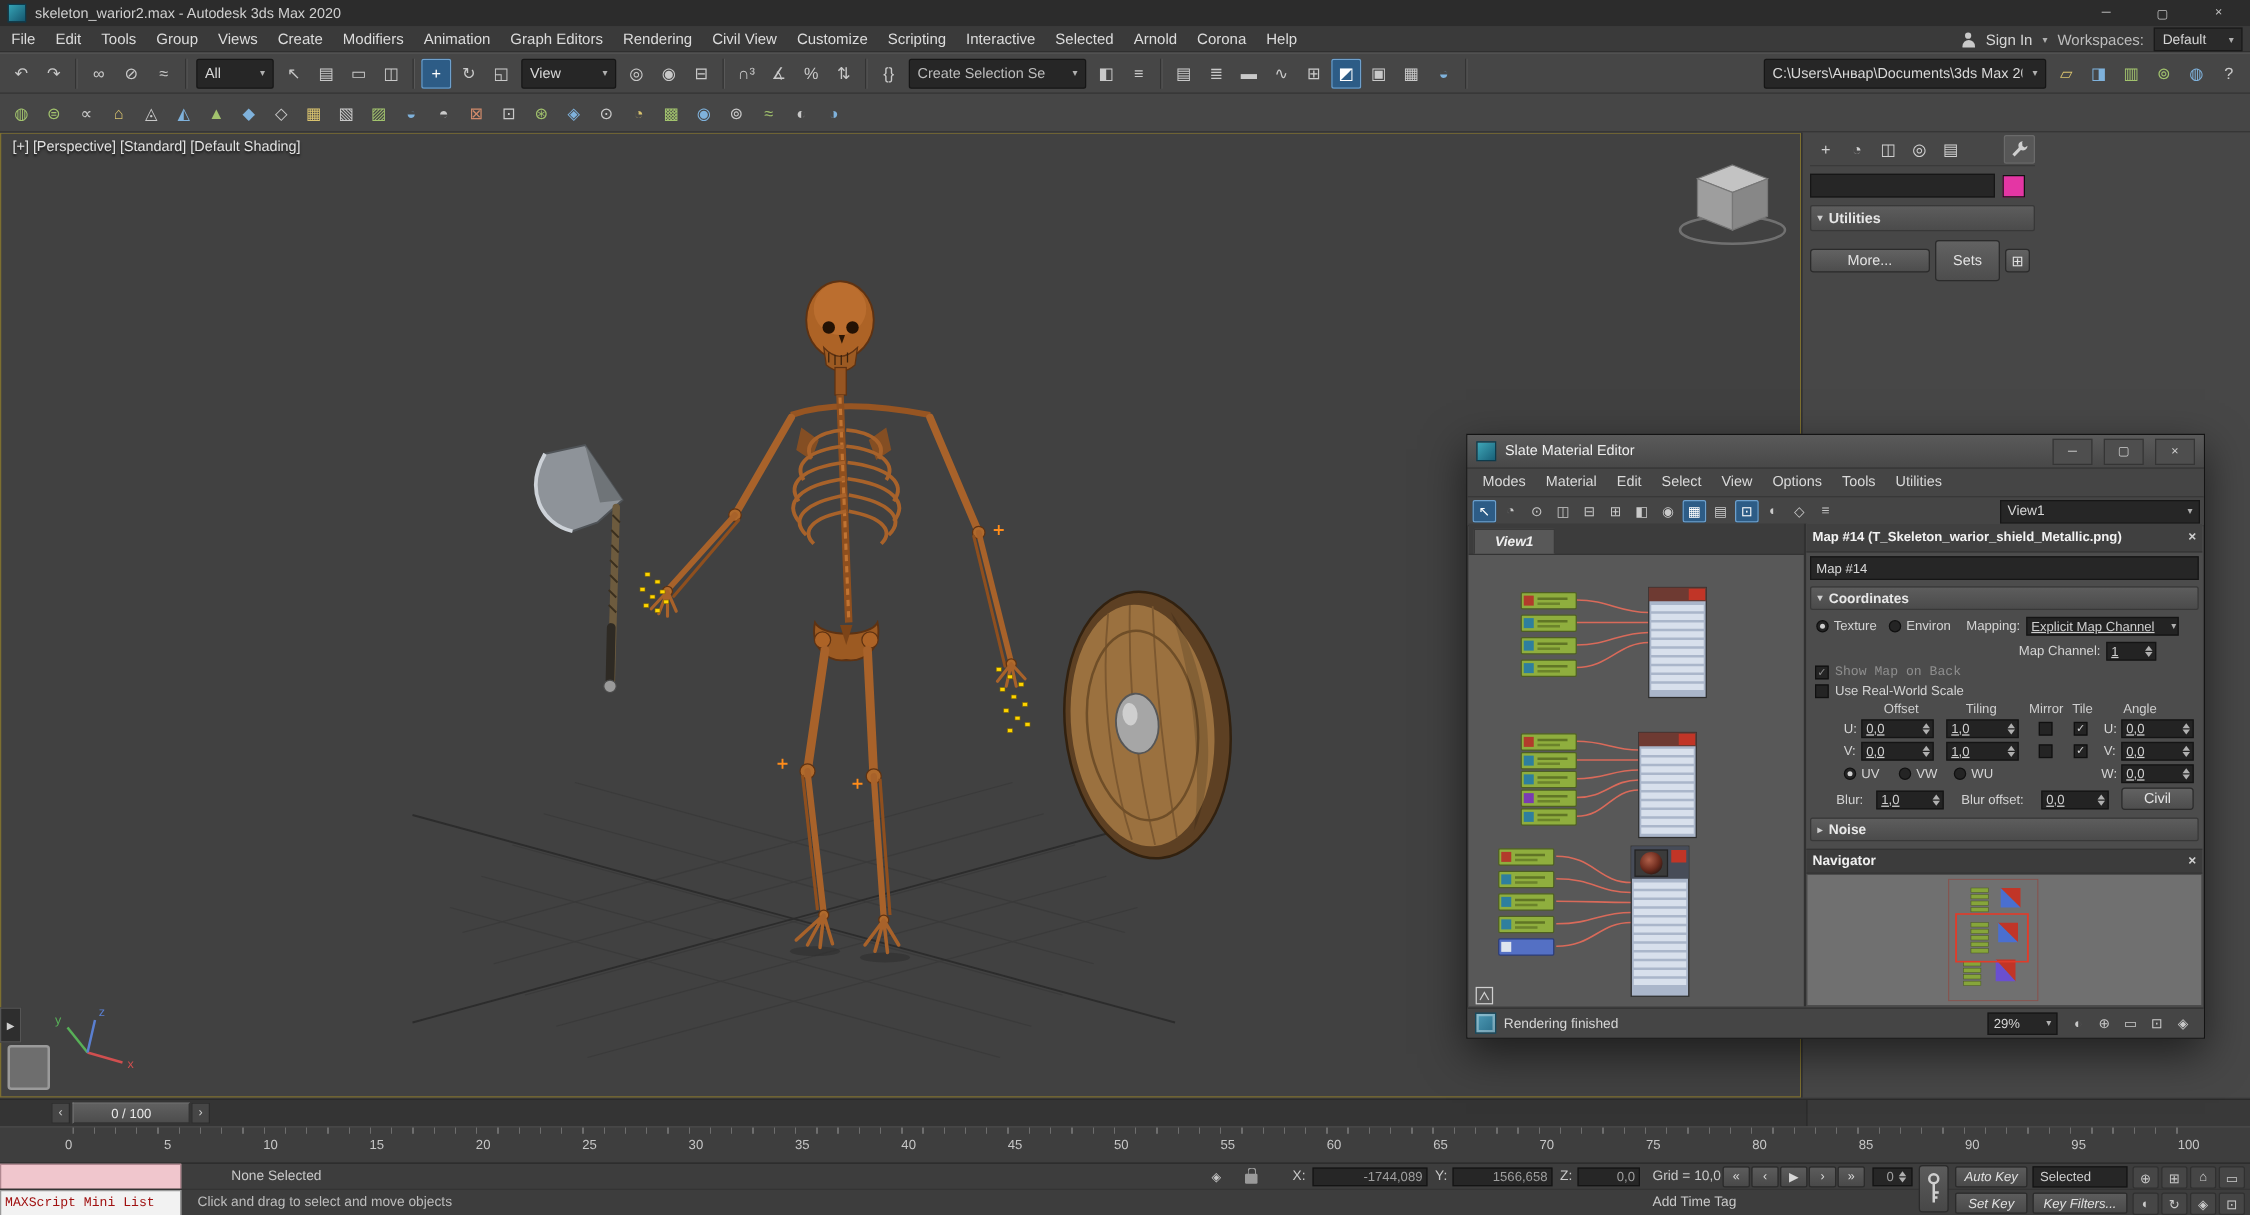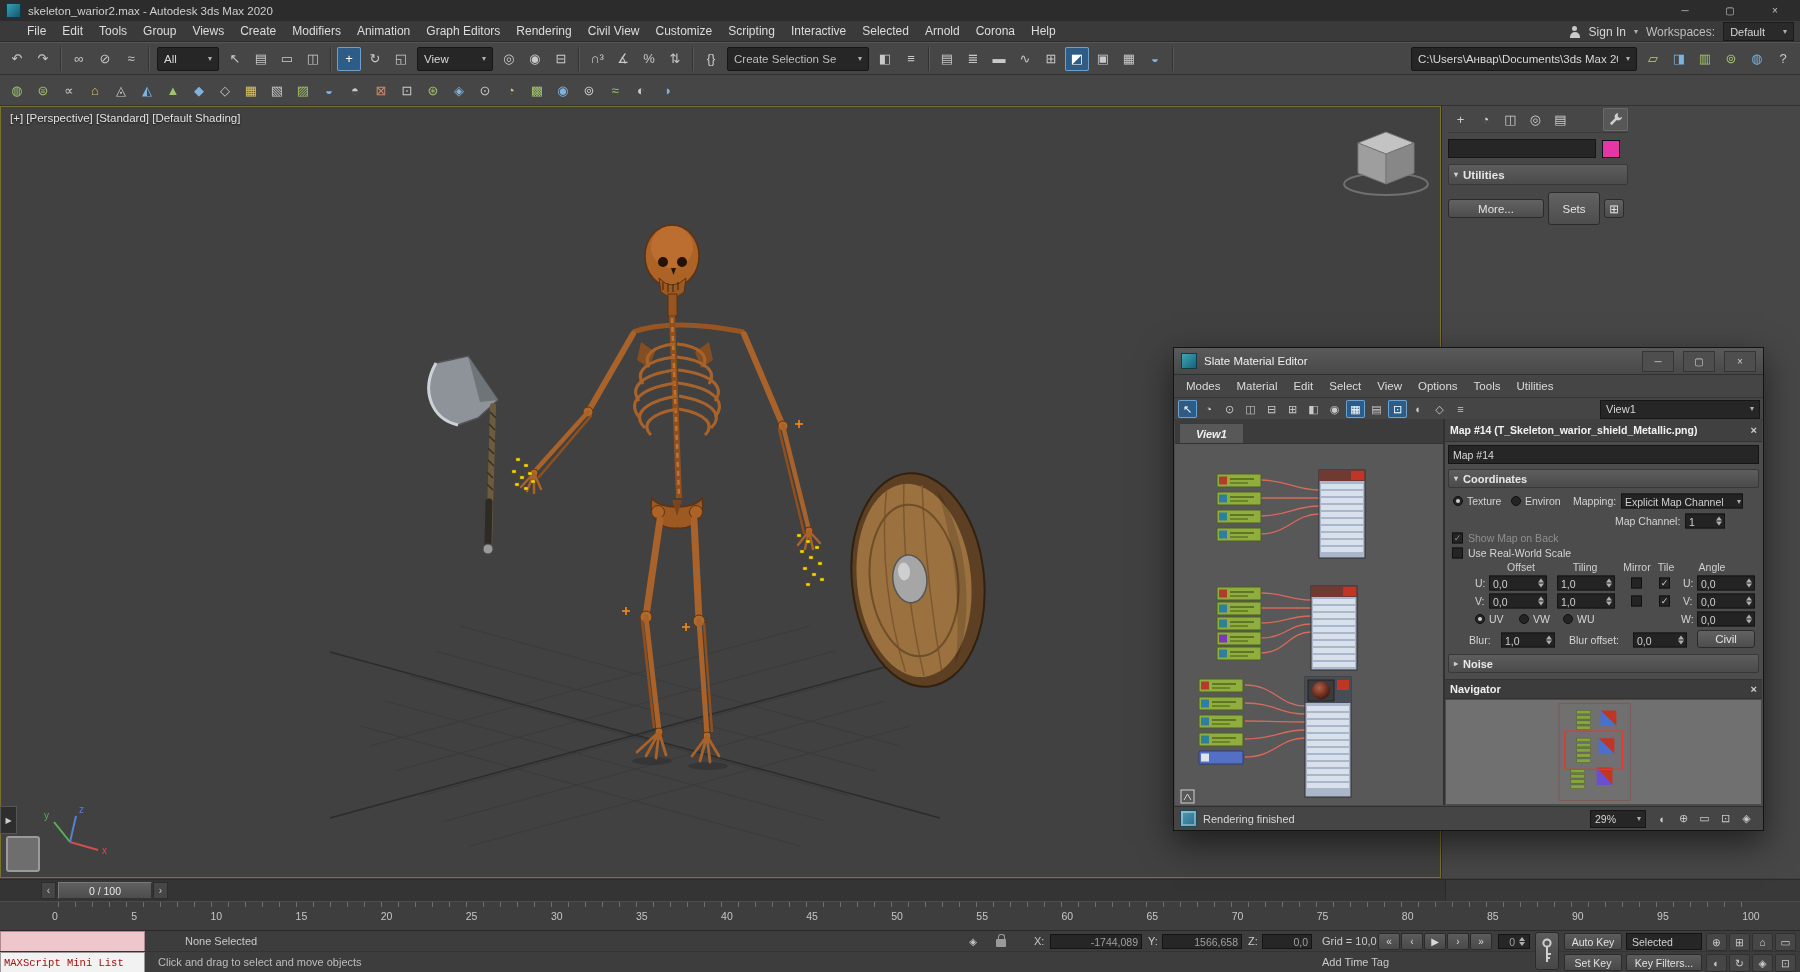--- a/index.html
+++ b/index.html
@@ -10,21 +10,21 @@
 
   
   .titlebar{position:absolute;left:0;top:0;width:1800px;height:21px;background:#2c2c2c;
             display:flex;align-items:center;padding:0 6px;gap:7px;font-size:11.5px;color:#cfcfcf;box-sizing:border-box;}
   .appicon{width:13px;height:13px;background:linear-gradient(135deg,#35a3b5,#15566e);border:1px solid #0d3b4c;flex:none;}
   .titlebar .spacer{flex:1;}
   .wbtn{width:38px;height:21px;display:flex;align-items:center;justify-content:center;font-size:10px;color:#c2c2c2;}
 
   
   .menubar{position:absolute;left:0;top:21px;width:1800px;height:21px;background:#3a3a3a;
-           border-bottom:1px solid #2d2d2d;display:flex;align-items:center;padding:0 19px;box-sizing:border-box;}
+           border-bottom:1px solid #2d2d2d;display:flex;align-items:center;padding:0 1px;box-sizing:border-box;}
   .mitem{padding:1px 8px;color:#dcdcdc;white-space:nowrap;}
   .menu-right{position:absolute;right:6px;top:0;height:21px;display:flex;align-items:center;gap:8px;}
   .person{width:12px;height:12px;position:relative;flex:none;}
   .person::before{content:"";position:absolute;left:3.5px;top:0;width:5px;height:5px;border-radius:50%;background:#c9c9c9;}
   .person::after{content:"";position:absolute;left:1px;top:6px;width:10px;height:6px;border-radius:5px 5px 0 0;background:#c9c9c9;}
   .caret{font-size:8px;color:#b0b0b0;line-height:1;}
   .wsdd{height:17px;background:#2a2a2a;border:1px solid #1a1a1a;display:flex;align-items:center;gap:18px;padding:0 6px;font-size:11px;}
 
   
   .tbar{position:absolute;left:0;width:1800px;background:#464646;border-bottom:1px solid #323232;
@@ -96,24 +96,24 @@
   .pphead{height:22px;display:flex;align-items:center;gap:4px;padding:0 5px;font-size:10.5px;font-weight:bold;
           color:#f2f2f2;background:#404040;border-bottom:1px solid #333;white-space:nowrap;overflow:hidden;flex:none;}
   .ppclose{margin-left:auto;color:#cfcfcf;font-size:11px;flex:none;}
   .pname{margin:3px;height:17px;background:#262626;border:1px solid #151515;display:flex;align-items:center;
          padding:0 4px;font-size:10.5px;color:#dadada;flex:none;}
   .proll{height:17px;margin:2px 3px;background:linear-gradient(#5d5d5d,#4b4b4b);border:1px solid #383838;
          border-radius:2px;display:flex;align-items:center;gap:5px;padding:0 5px;font-weight:bold;
          font-size:11px;color:#e8e8e8;flex:none;}
   .prow{position:relative;flex:none;}
   .plbl{position:absolute;top:50%;transform:translateY(-50%);font-size:10.5px;color:#d4d4d4;white-space:nowrap;}
-  .plbl.dim{color:#8f8f8f;}
+  .plbl.dim{color:#8f8f8f;font-family:Liberation Mono, monospace;}
   .pfield{position:absolute;top:50%;transform:translateY(-50%);height:15px;background:#232323;border:1px solid #141414;
           display:flex;align-items:center;padding:0 1px 0 3px;font-size:10.5px;color:#cfcfcf;box-sizing:border-box;}
-  .pfield b{font-weight:normal;flex:1;}
+  .pfield b{font-weight:normal;flex:1;text-decoration:underline;}
   .spin{width:9px;height:13px;margin-left:2px;display:flex;flex-direction:column;align-items:center;
         justify-content:center;gap:1px;flex:none;}
   .spin i{display:block;width:0;height:0;border-left:3px solid transparent;border-right:3px solid transparent;}
   .su{border-bottom:4px solid #b0b0b0;} .sd{border-top:4px solid #b0b0b0;}
   .cb{position:absolute;top:50%;transform:translateY(-50%);width:11px;height:11px;background:#242424;
       border:1px solid #101010;display:flex;align-items:center;justify-content:center;font-size:9px;
       color:#d0d0d0;line-height:1;box-sizing:border-box;}
   .cb.dim{color:#8a8a8a;}
   .rb{position:absolute;top:50%;transform:translateY(-50%);width:10px;height:10px;border-radius:50%;
       background:#242424;border:1px solid #101010;box-sizing:border-box;}
@@ -157,21 +157,21 @@
           font-size:10.5px;display:flex;align-items:center;justify-content:flex-end;padding:0 3px;box-sizing:border-box;}
   .minico{position:absolute;top:3px;width:18px;height:15px;display:flex;align-items:center;justify-content:center;
           font-size:10px;color:#c5c5c5;}
   .lock{position:absolute;left:996px;top:8px;width:10px;height:8px;background:#9a9a9a;border-radius:1px;}
   .lock::before{content:"";position:absolute;left:1.5px;top:-5px;width:5px;height:5px;border:1.5px solid #9a9a9a;
                 border-bottom:none;border-radius:3px 3px 0 0;}
   .tbtn{position:absolute;top:2px;width:22px;height:17px;background:linear-gradient(#5c5c5c,#494949);
         border:1px solid #2b2b2b;border-radius:2px;display:flex;align-items:center;justify-content:center;
         font-size:10px;color:#d8d8d8;box-sizing:border-box;}
   .sbtn{position:absolute;top:2px;height:17px;background:linear-gradient(#5c5c5c,#494949);border:1px solid #2b2b2b;
-        border-radius:2px;display:flex;align-items:center;justify-content:center;font-size:10.5px;color:#e0e0e0;box-sizing:border-box;}
+        border-radius:2px;display:flex;align-items:center;justify-content:center;font-size:10.5px;color:#e0e0e0;box-sizing:border-box;font-style:italic;}
   .sdd{position:absolute;top:2px;height:17px;background:#262626;border:1px solid #141414;display:flex;
        align-items:center;justify-content:space-between;padding:0 5px;font-size:10.5px;color:#d0d0d0;box-sizing:border-box;gap:44px;}
   .bigkey{position:absolute;left:1535px;top:932px;width:24px;height:38px;background:linear-gradient(#5c5c5c,#474747);
           border:1px solid #2b2b2b;border-radius:3px;display:flex;align-items:center;justify-content:center;z-index:5;box-sizing:border-box;}
   .navico{position:absolute;width:21px;height:18px;top:2px;background:#464646;border:1px solid #303030;
           display:flex;align-items:center;justify-content:center;font-size:10.5px;color:#c9c9c9;border-radius:2px;box-sizing:border-box;}
 </style>
 </head>
 <body>
 

